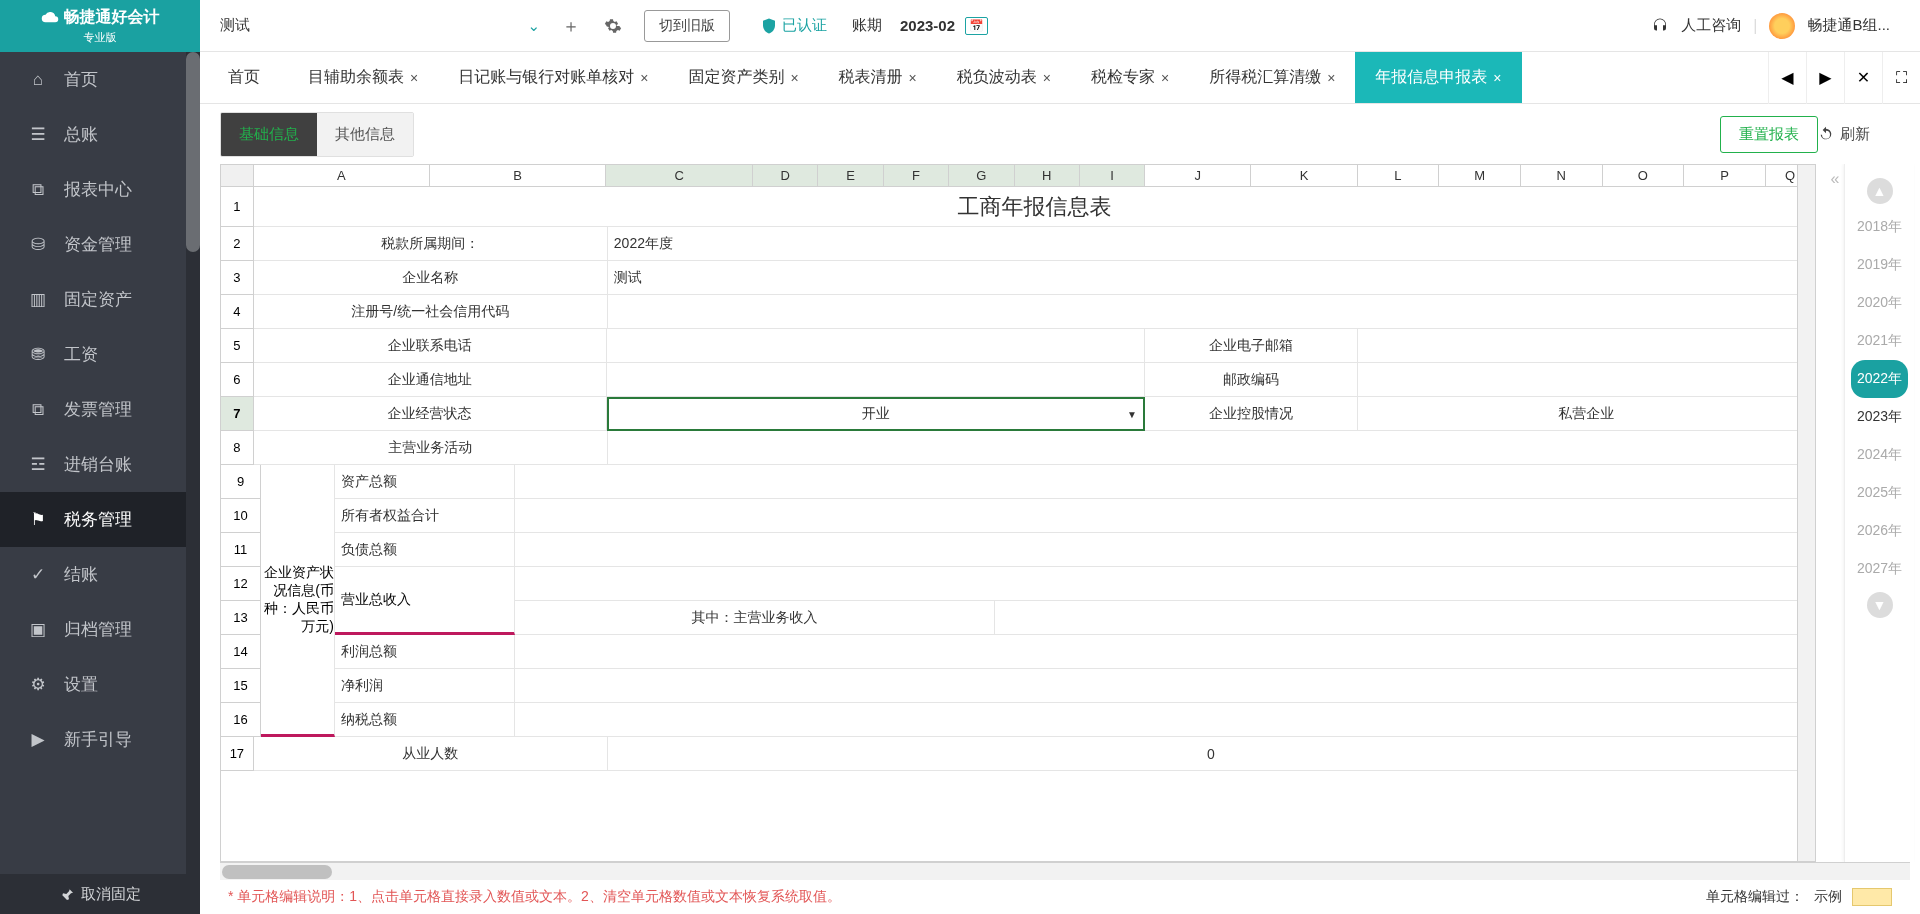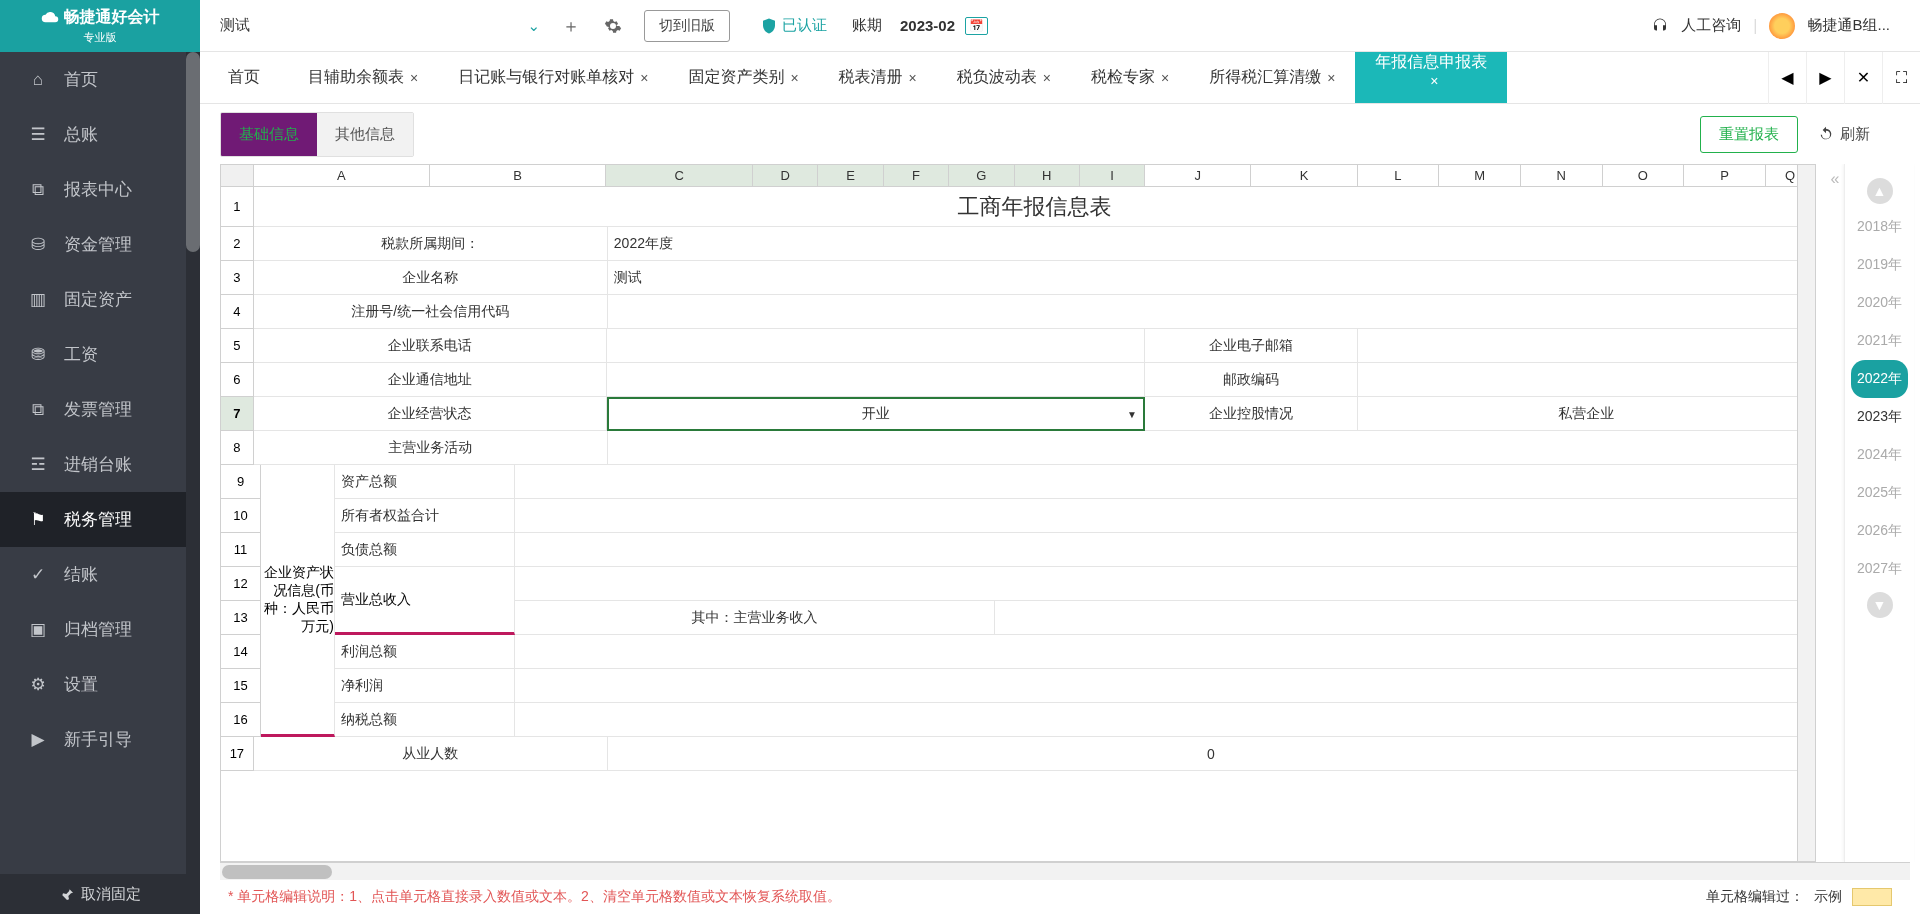--- a/index.html
+++ b/index.html
@@ -24,31 +24,31 @@
 .sidebar-item{display:flex;align-items:center;gap:16px;padding:16px 28px;font-size:17px;cursor:pointer;}
 .sidebar-item.active{background:#1f2228;color:#fff;}
 .sidebar-icon{width:20px;height:20px;display:inline-flex;align-items:center;justify-content:center;}
 .sidebar-scroll{position:absolute;top:0;right:0;width:14px;height:100%;background:#2c2f36;}
 .sidebar-thumb{width:14px;height:200px;background:#6a6d72;border-radius:7px;}
 .pin-bar{position:absolute;bottom:0;left:0;right:0;height:40px;background:#2c2f36;display:flex;align-items:center;justify-content:center;color:#d2d4d7;font-size:15px;gap:6px;}
 .main{position:absolute;top:52px;left:200px;right:0;bottom:0;display:flex;flex-direction:column;}
 .tab-bar{height:52px;display:flex;align-items:stretch;border-bottom:1px solid #e5e5e5;background:#fff;}
 .tab{display:flex;align-items:center;padding:0 20px;font-size:16px;color:#333;white-space:nowrap;}
 .tab .close-x{margin-left:6px;font-size:14px;color:#555;}
-.tab.active{background:#1bb8b8;color:#fff;flex-direction:column;}
+.tab.active{background:#1bb8b8;color:#fff;}
 .tab.active .close-x{color:#fff;}
 .tab.home{padding:0 28px;}
 .tab-arrows{display:flex;align-items:center;}
 .tab-arrow{width:38px;height:52px;display:flex;align-items:center;justify-content:center;font-size:16px;border-left:1px solid #eee;cursor:pointer;}
 .sub-bar{height:60px;padding:0 20px;display:flex;align-items:center;}
 .sub-tabs{display:flex;border:1px solid #e0e0e0;border-radius:2px;overflow:hidden;}
 .sub-tab{padding:12px 18px;font-size:15px;background:#f2f2f2;color:#555;cursor:pointer;}
-.sub-tab.active{background:#701a75;color:#22b14c;}
+.sub-tab.active{background:#404040;color:#22b14c;}
 .sub-spacer{flex:1;}
-.reset-btn{border:1px solid #22b14c;color:#22b14c;background:#fff;padding:8px 18px;border-radius:3px;font-size:15px;margin-right:20px;cursor:pointer;}
+.reset-btn{border:1px solid #22b14c;color:#22b14c;background:#fff;padding:8px 18px;border-radius:3px;font-size:15px;cursor:pointer;}
 .refresh-btn{display:flex;align-items:center;gap:6px;font-size:15px;color:#444;cursor:pointer;margin-right:30px;}
 .sheet-wrap{flex:1;display:flex;overflow:hidden;position:relative;}
 .grid-area{flex:1;position:relative;overflow:hidden;border:1px solid #d0d0d0;margin:0 10px 0 20px;}
 .year-panel{width:70px;background:#fff;border-left:1px solid #eee;display:flex;flex-direction:column;align-items:center;padding-top:10px;margin-right:6px;box-shadow:-1px 0 3px rgba(0,0,0,.05);}
 .year-nav{width:26px;height:26px;border-radius:50%;background:#dcdcdc;color:#fff;display:flex;align-items:center;justify-content:center;margin:4px 0;font-size:14px;}
 .year-item{font-size:14px;color:#aaa;padding:10px 6px;cursor:pointer;}
 .year-item.cur{background:#1aa1a1;color:#fff;border-radius:14px;text-align:center;}
 .year-item.next{color:#333;}
 .col-hdr{height:22px;display:flex;background:#fff;}
 .col-hdr-cell{border-right:1px solid #d0d0d0;border-bottom:1px solid #d0d0d0;font-size:13px;color:#333;display:flex;align-items:center;justify-content:center;background:#fff;}

